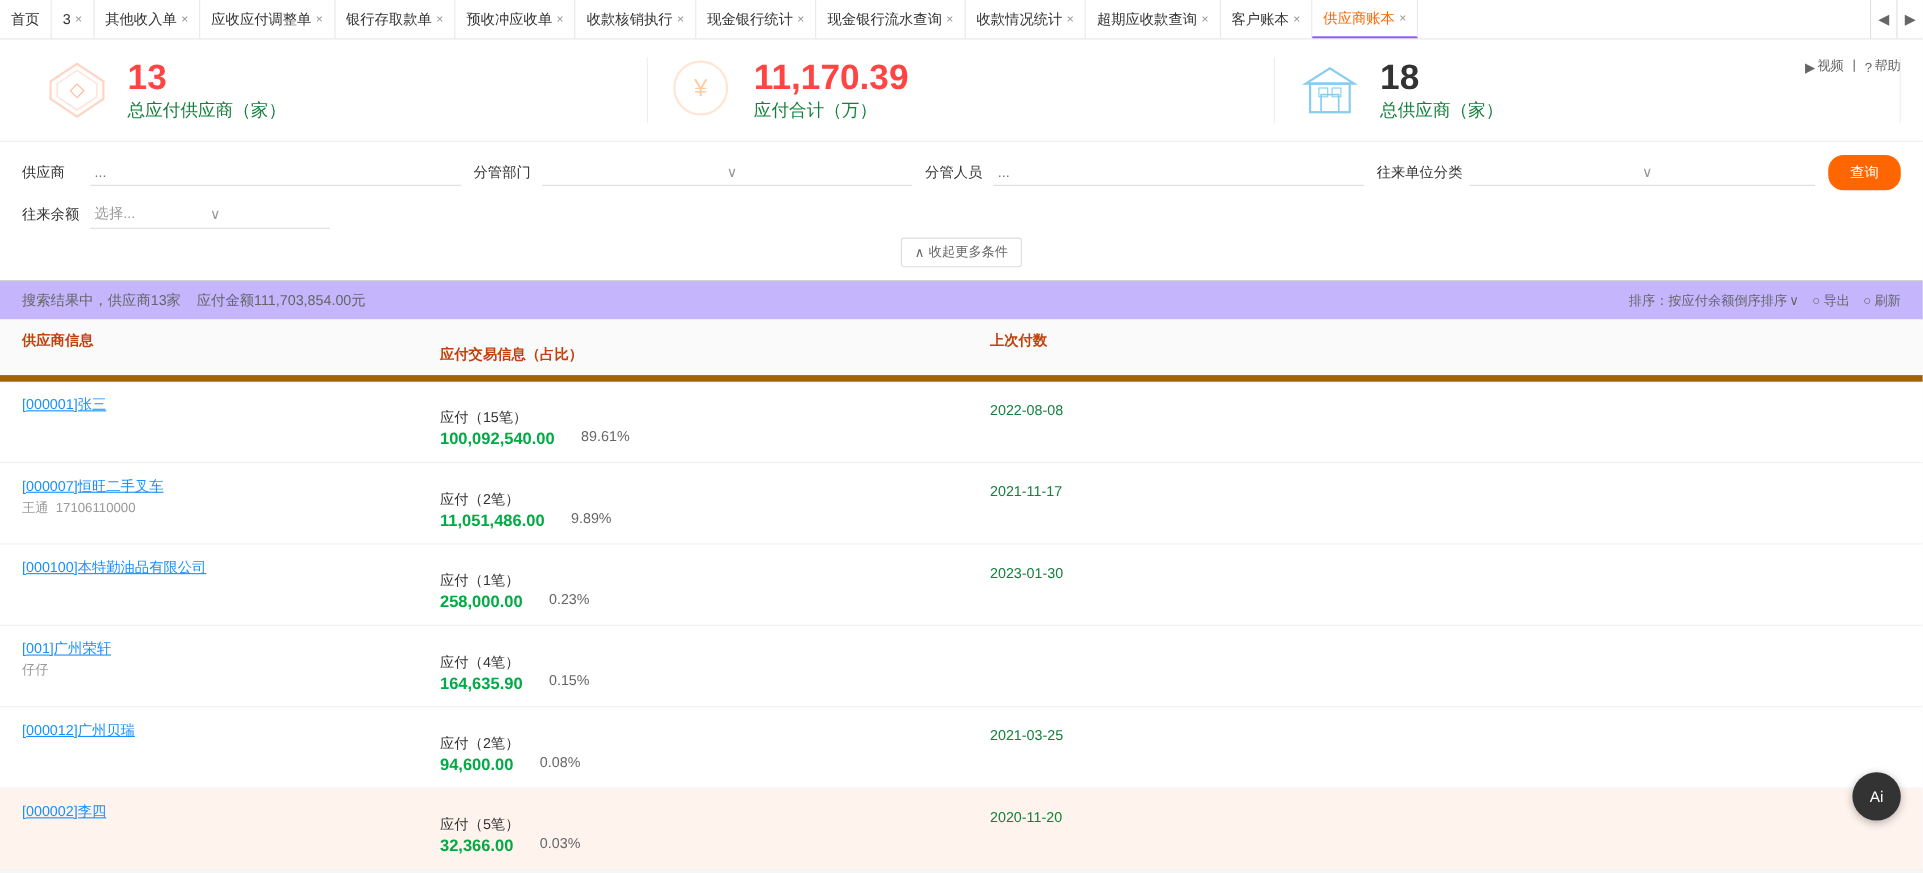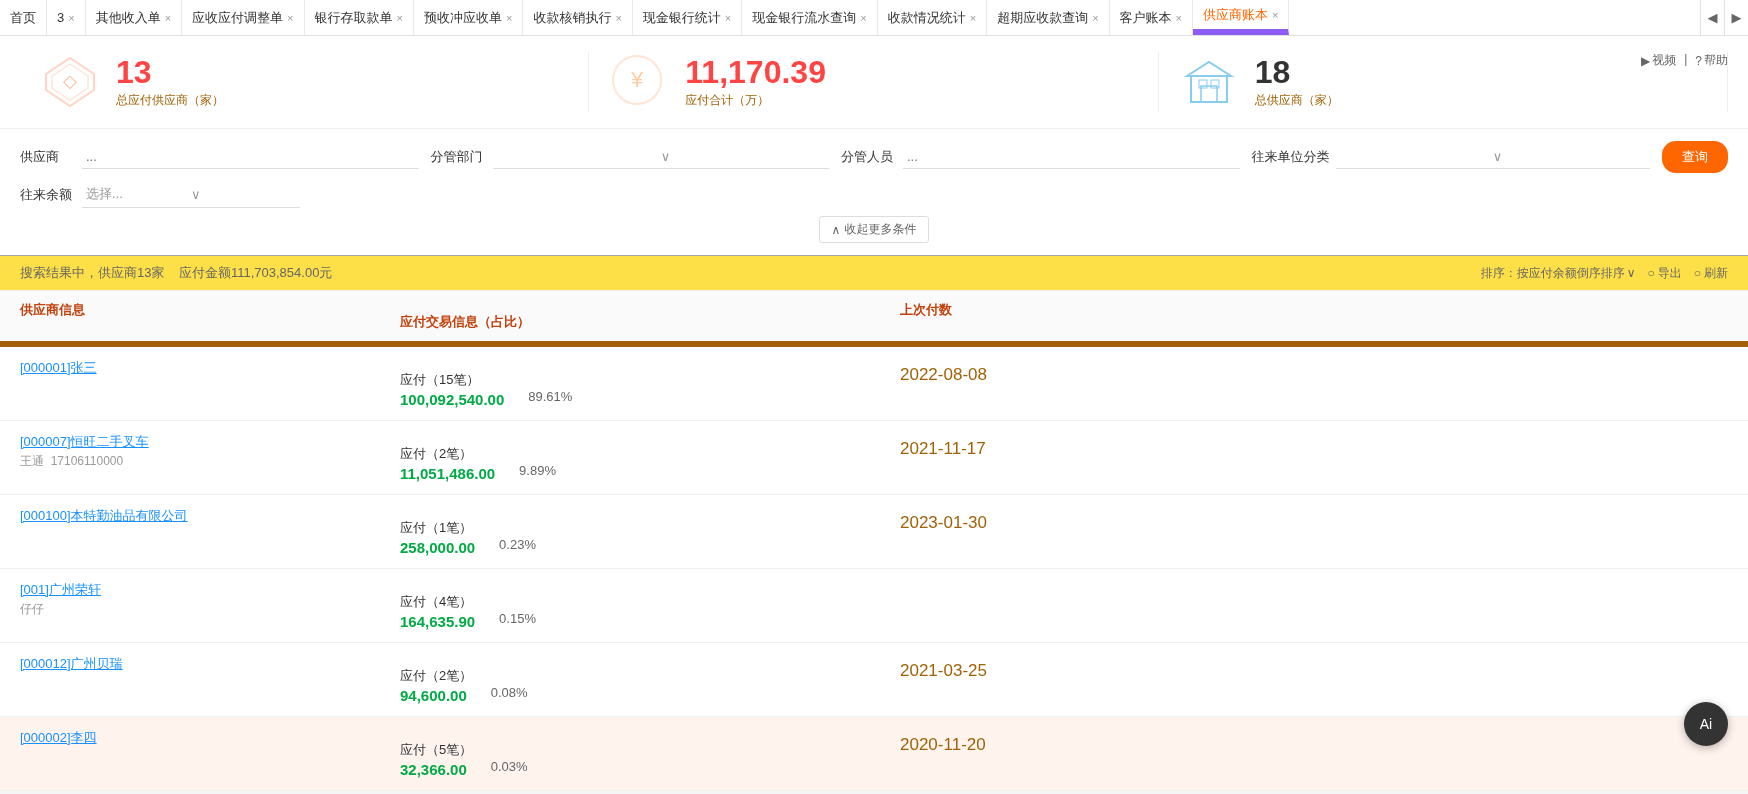--- a/index.html
+++ b/index.html
@@ -20,21 +20,21 @@
       padding: 0 10px;
       height: 100%;
       white-space: nowrap;
       cursor: pointer;
       font-size: 13px;
       color: #333;
       border-right: 1px solid #e8e8e8;
       flex-shrink: 0;
       text-align: center;
     }
-    .nav-item.active { color: #ff6600; border-bottom: 6px solid #8b5cf6; }
+    .nav-item.active { color: #ff6600; border-bottom: 2px solid #8b5cf6; }
     .nav-close {
       margin-left: 4px;
       color: #999;
       font-size: 11px;
       cursor: pointer;
     }
     .nav-arrows {
       display: flex;
       margin-left: auto;
     }
@@ -74,22 +74,22 @@
     }
     .stat-info {}
     .stat-number {
       font-size: 32px;
       font-weight: bold;
       color: #ff4444;
       line-height: 1;
     }
     .stat-number.dark { color: #333; }
     .stat-label {
-      font-size: 12px;
-      color: #a16207;
+      font-size: 16px;
+      color: #15803d;
       margin-top: 4px;
     }
     .header-actions {
       position: absolute;
       right: 20px;
       top: 16px;
       display: flex;
       gap: 8px;
       font-size: 12px;
       color: #666;
@@ -171,21 +171,21 @@
       border-radius: 3px;
       background: #fff;
       margin: 0 auto;
     }
 
     
     .result-bar {
       display: flex;
       align-items: center;
       padding: 8px 20px;
-      background: #fde047;
+      background: #c4b5fd;
       border-bottom: 1px solid #eee;
       font-size: 13px;
       color: #666;
     }
     .result-bar-actions {
       margin-left: auto;
       display: flex;
       align-items: center;
       gap: 12px;
       font-size: 12px;
@@ -258,22 +258,22 @@
       font-size: 13px;
       color: #666;
       margin-left: 16px;
     }
     .transaction-row {
       display: flex;
       align-items: flex-start;
       gap: 8px;
     }
     .last-pay-date {
-      font-size: 17px;
-      color: #a16207;
+      font-size: 13px;
+      color: #15803d;
       padding-top: 6px;
     }
 
     
     .main-content {
       overflow-y: auto;
       max-height: calc(794px - 36px - 92px - 80px - 36px - 36px);
     }
 
     

